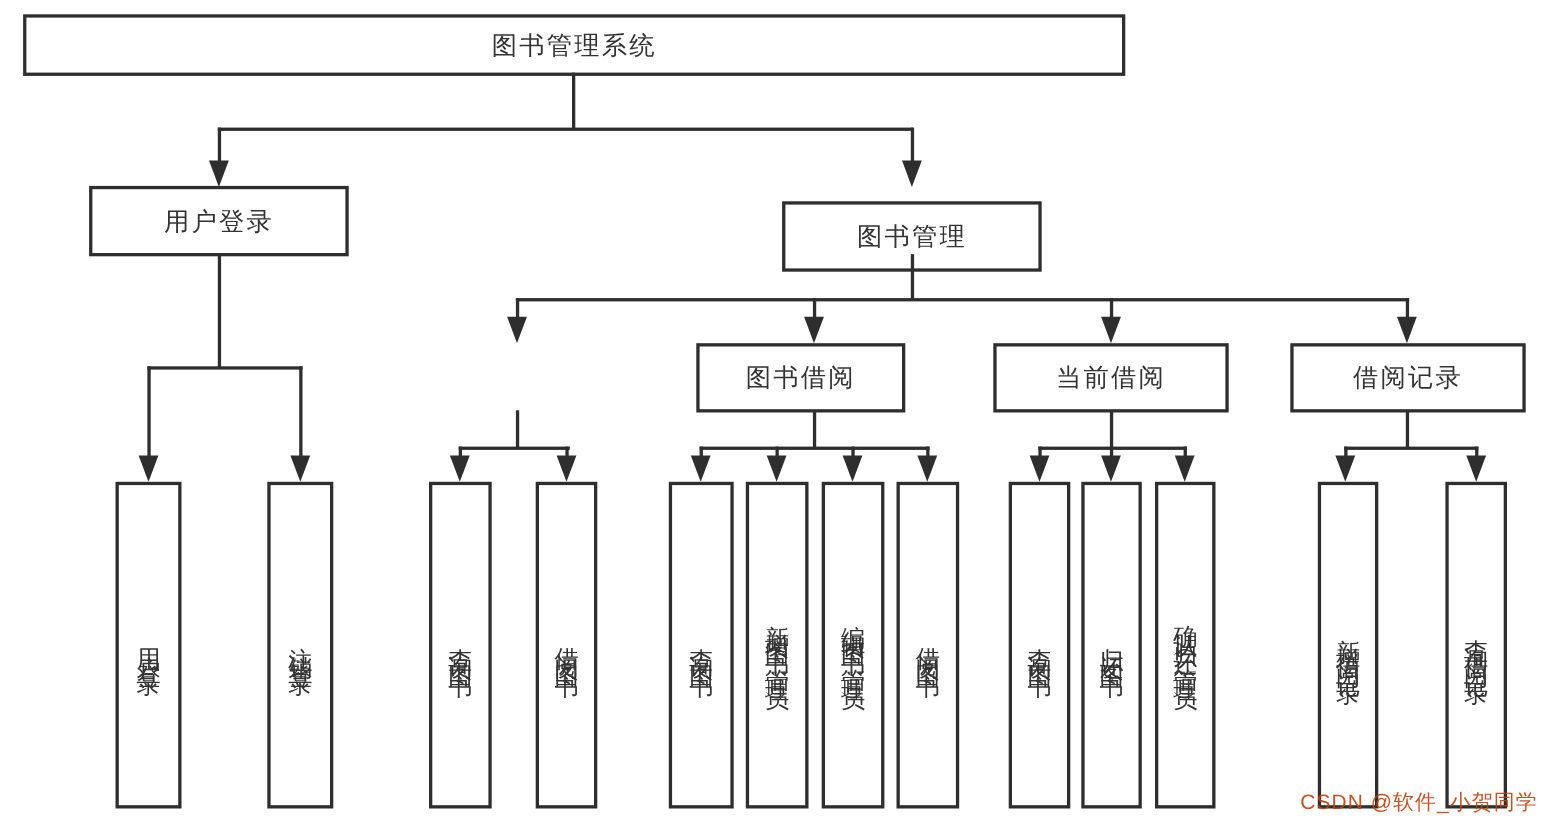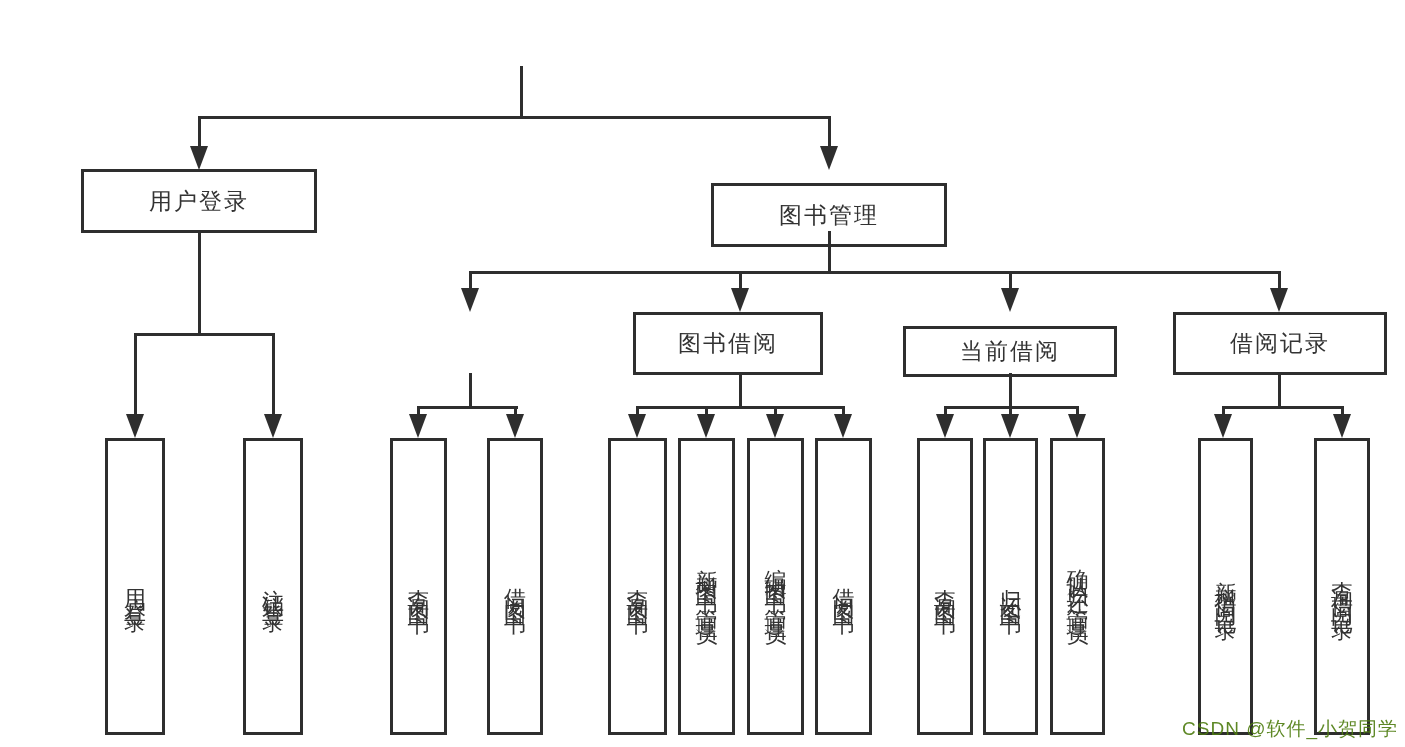--- a/index.html
+++ b/index.html
@@ -19,41 +19,44 @@
   }
   .hline,.vline{position:absolute;background:#2e2e2e;}
   .hline{height:3px;}
   .vline{width:3px;}
   .arrow{
     position:absolute;width:0;height:0;
     border-left:9px solid transparent;border-right:9px solid transparent;
     border-top:24px solid #2e2e2e;
   }
   .watermark{
-    position:absolute;top:716px;right:7px;font-size:19px;color:#4d7c0f;
+    position:absolute;top:716px;right:7px;font-size:19px;color:#c2410c;
     letter-spacing:1px;white-space:nowrap;opacity:0.9;
   }
 </style>
 </head>
 <body>
 
 <div class="canvas">
 
+  <div class="box h" style="left:21px;top:13px;width:1002px;height:56px">
+    <span>图书管理系统</span>
+  </div>
 
   <div class="box h" style="left:81px;top:169px;width:236px;height:64px">
     <span>用户登录</span>
   </div>
   <div class="box h" style="left:711px;top:183px;width:236px;height:64px">
     <span>图书管理</span>
   </div>
 
   <div class="box h" style="left:633px;top:312px;width:190px;height:63px">
     <span>图书借阅</span>
   </div>
-  <div class="box h" style="left:903px;top:326px;width:214px;height:51px">
+  <div class="box h" style="left:903px;top:312px;width:214px;height:63px">
     <span>当前借阅</span>
   </div>
   <div class="box h" style="left:1173px;top:312px;width:214px;height:63px">
     <span>借阅记录</span>
   </div>
 
   <div class="box v" style="left:105px;width:60px">
     <span class="vtext">用户登录</span>
   </div>
   <div class="box v" style="left:243px;width:60px">

